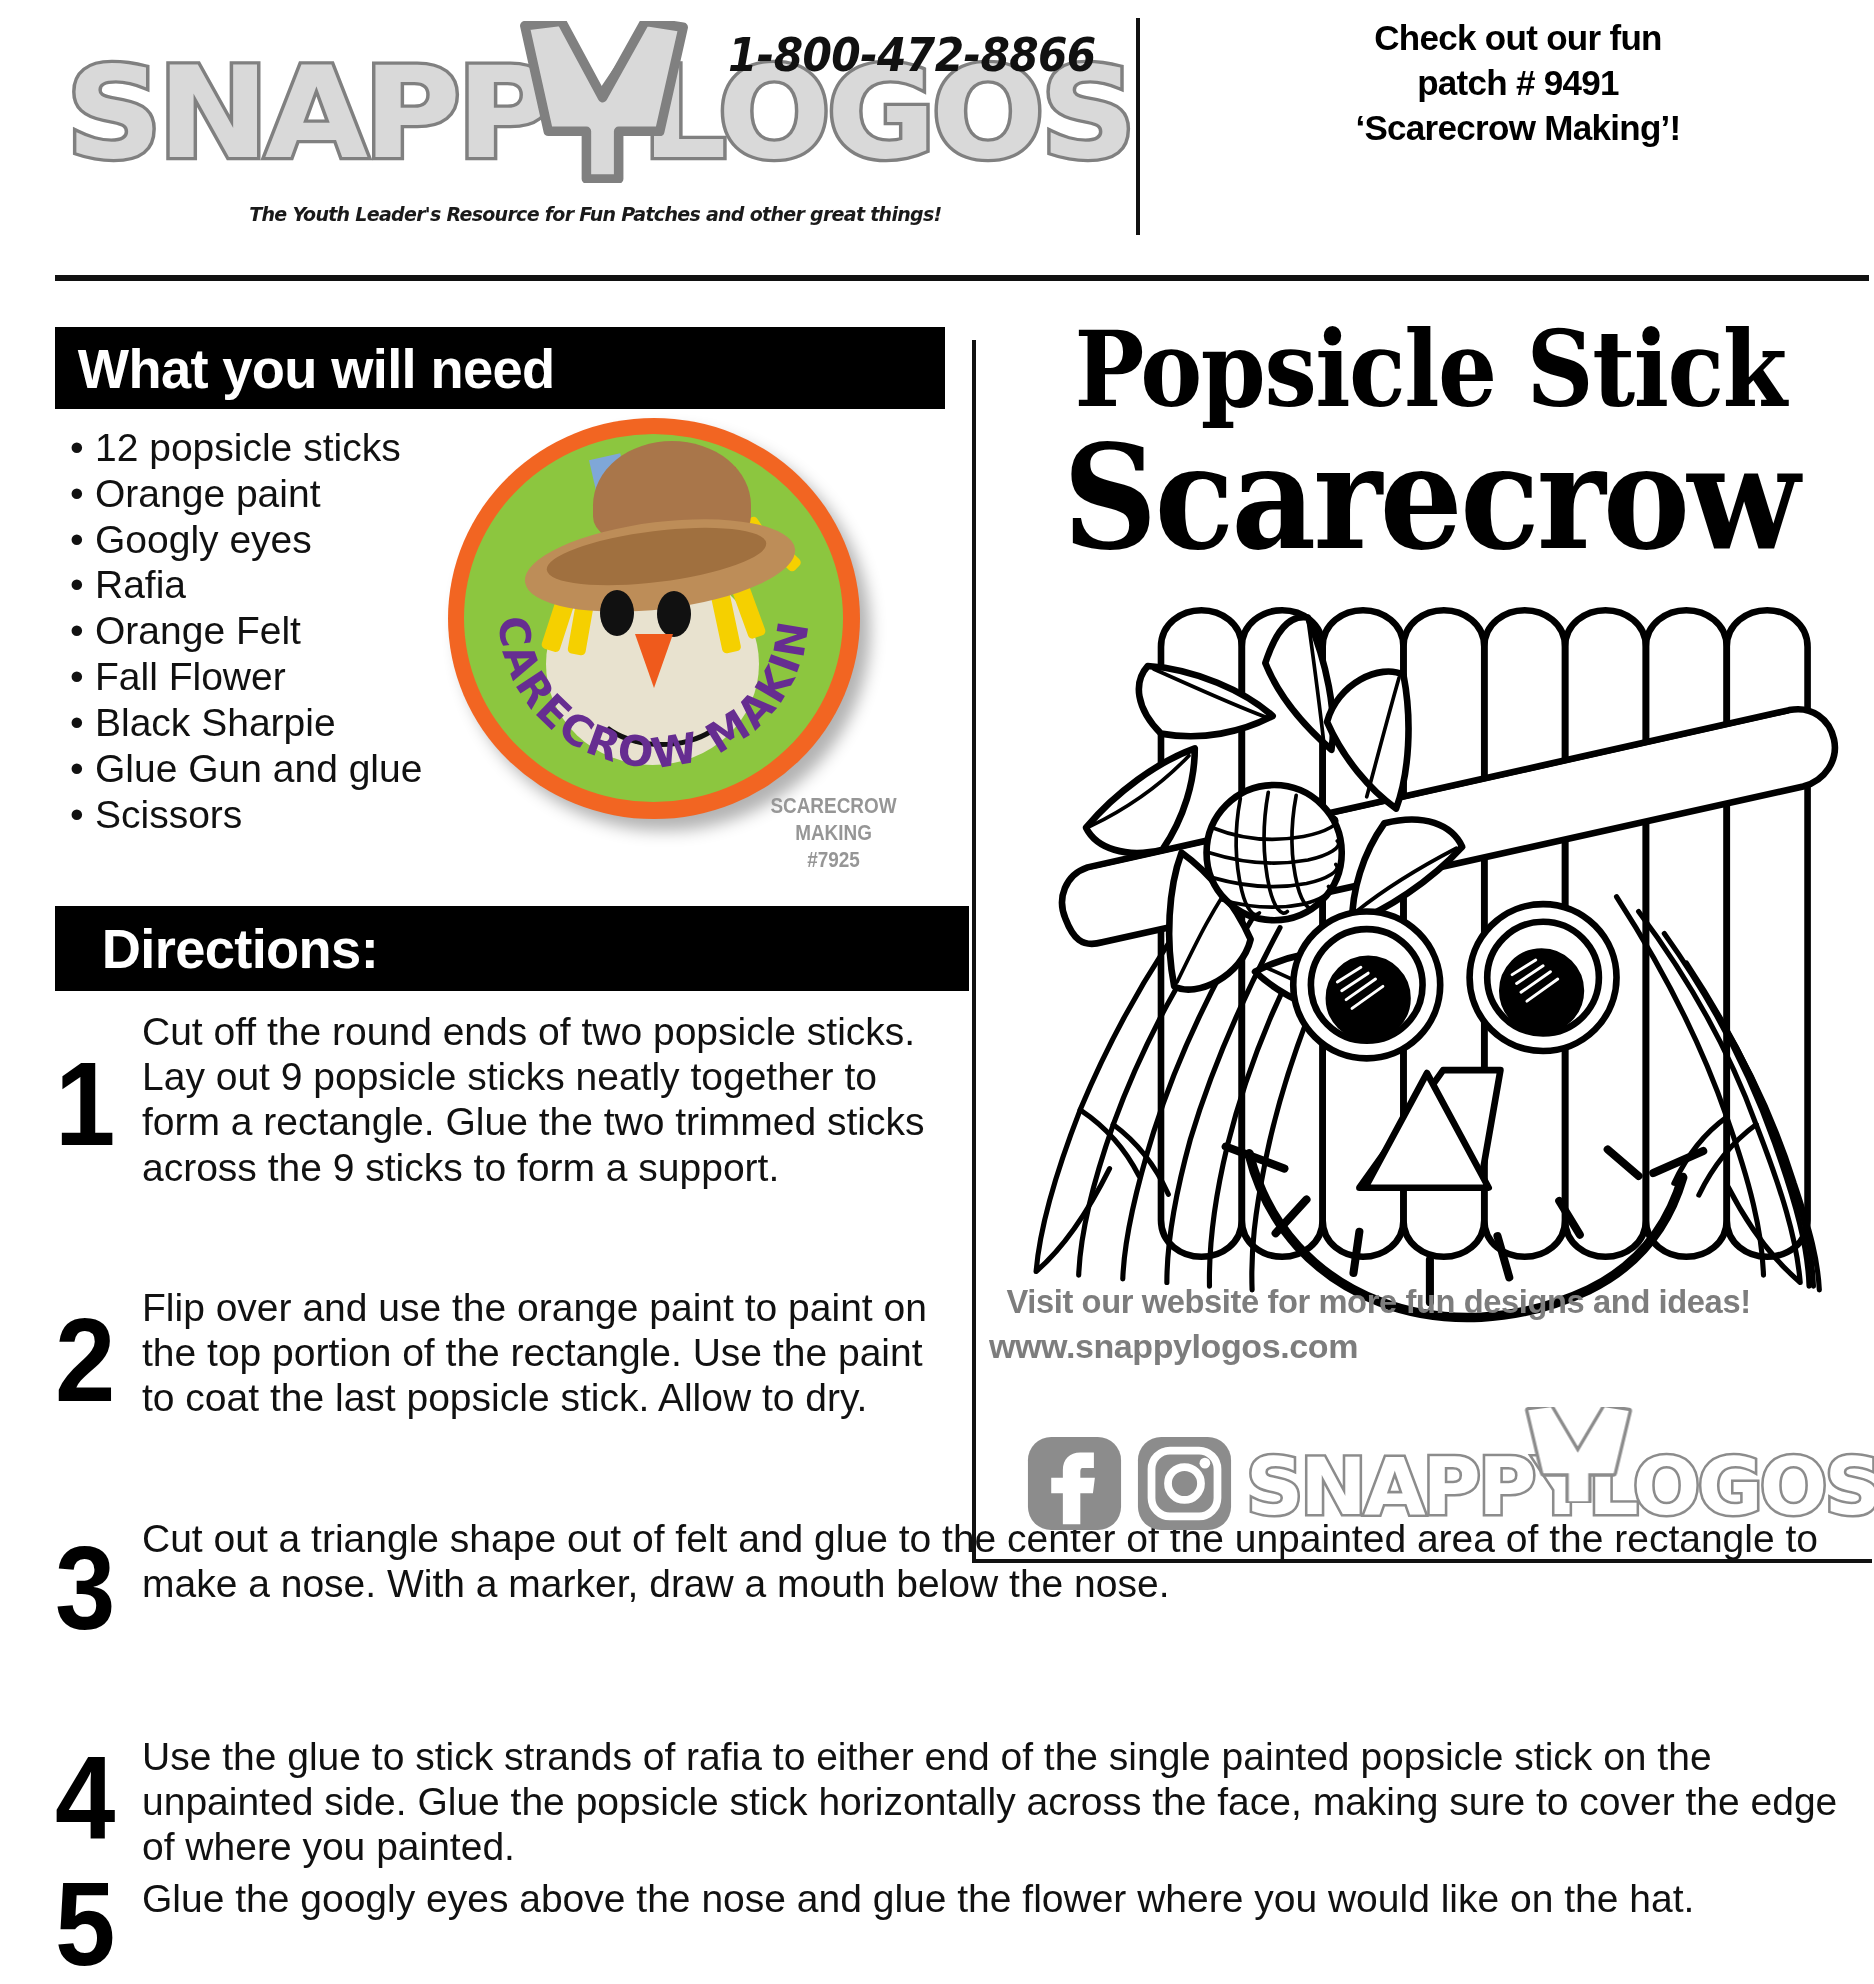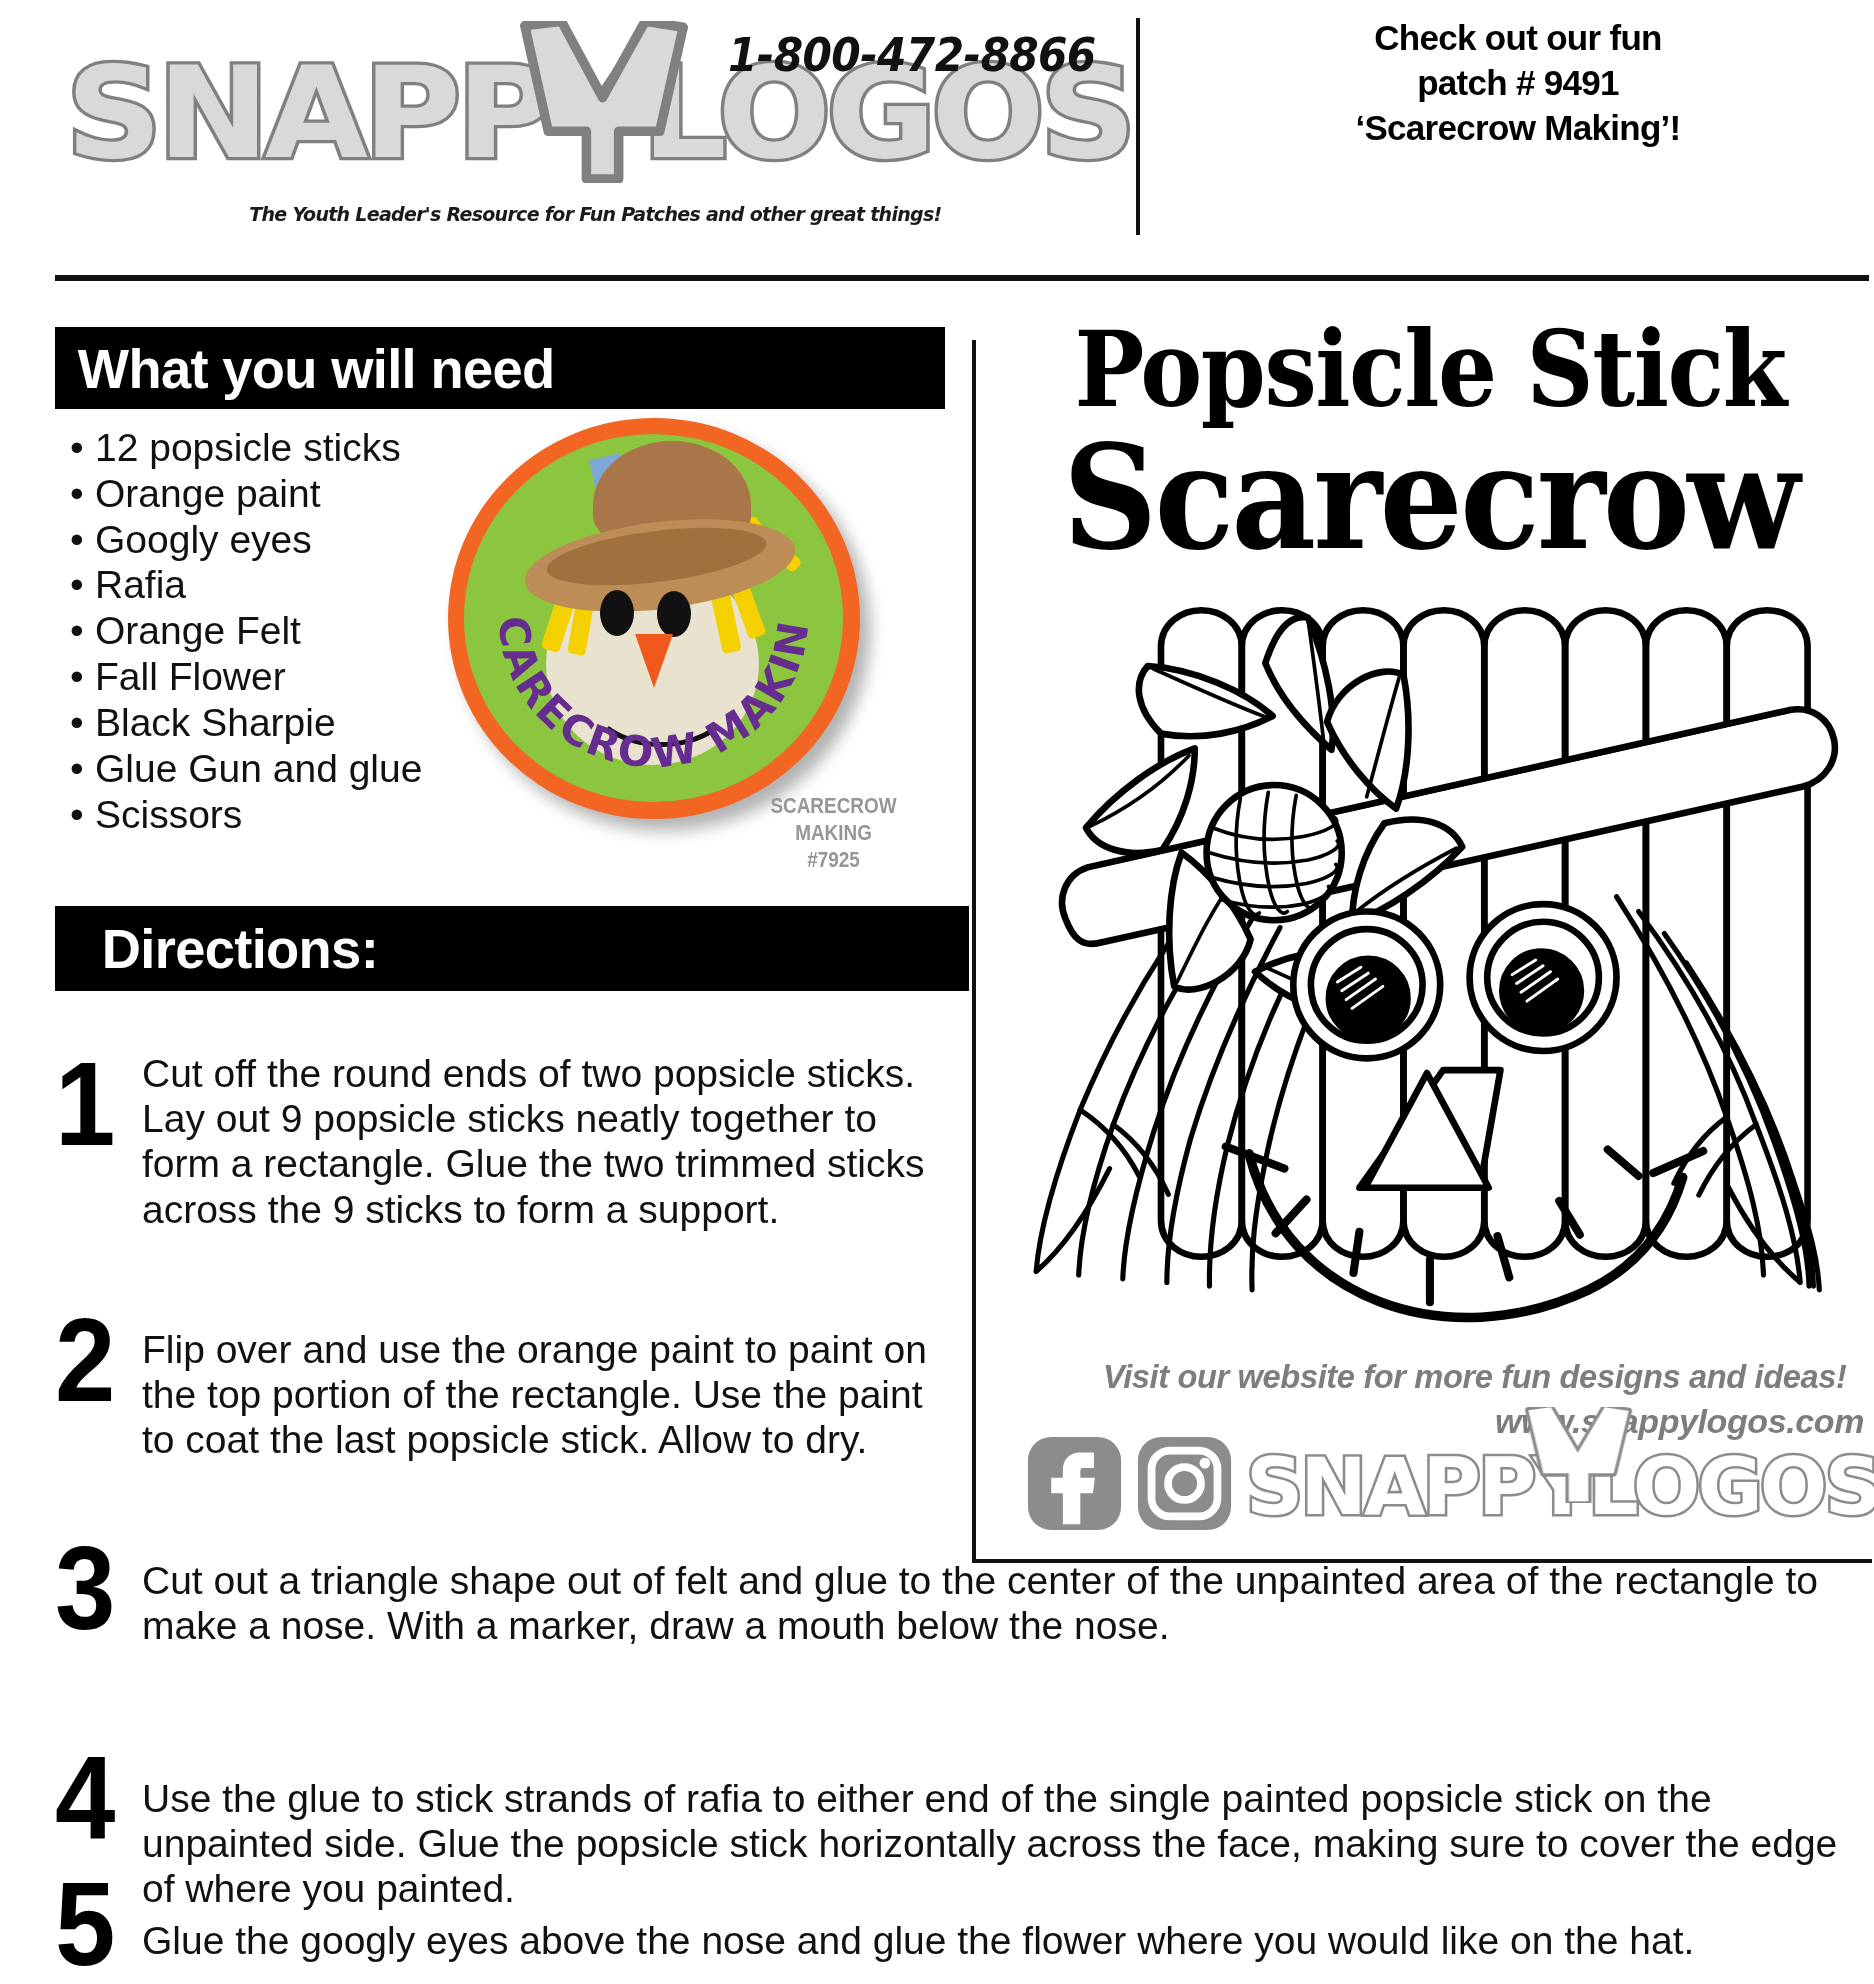--- a/index.html
+++ b/index.html
@@ -271,21 +271,20 @@
     flex: 0 0 87px;
     text-align: left;
     color: #000;
     transform: scaleX(0.92);
     transform-origin: left top;
   }
   .step-text {
     font-size: 39px;
     line-height: 1.16;
     color: #111;
-    margin-top: 42px;
   }
   #step1 { left: 55px; top: 1009px; width: 904px; }
   #step1 .step-num { padding-top: 47px; }
   #step2 { left: 55px; top: 1285px; width: 904px; }
   #step2 .step-num { padding-top: 26.5px; }
   #step3 { left: 55px; top: 1516px; width: 1764px; }
   #step3 .step-num { padding-top: 23.5px; }
   #step4 { left: 55px; top: 1734px; width: 1794px; }
   #step4 .step-num { padding-top: 16px; }
   #step5 { left: 55px; top: 1876px; width: 1794px; }
@@ -330,25 +329,24 @@
     transform-origin: center top;
     white-space: nowrap;
   }
   #scarecrow-art {
     position: absolute;
     left: 992px; top: 566px;
     width: 867px; height: 757px;
   }
   #footer-text {
     position: absolute;
-    left: 989px; top: 1357px;
+    left: 989px; top: 1282px;
     width: 875px;
-    text-align: right;
+    text-align: left;
     color: #7d7d7d;
-    font-style: italic;
   }
   #footer-text .l1 {
     font-family: "Liberation Sans", sans-serif;
     font-weight: 700;
     font-size: 34px;
     letter-spacing: -0.4px;
     transform: scaleX(0.96);
     white-space: nowrap;
   }
   #footer-text .l2 {

